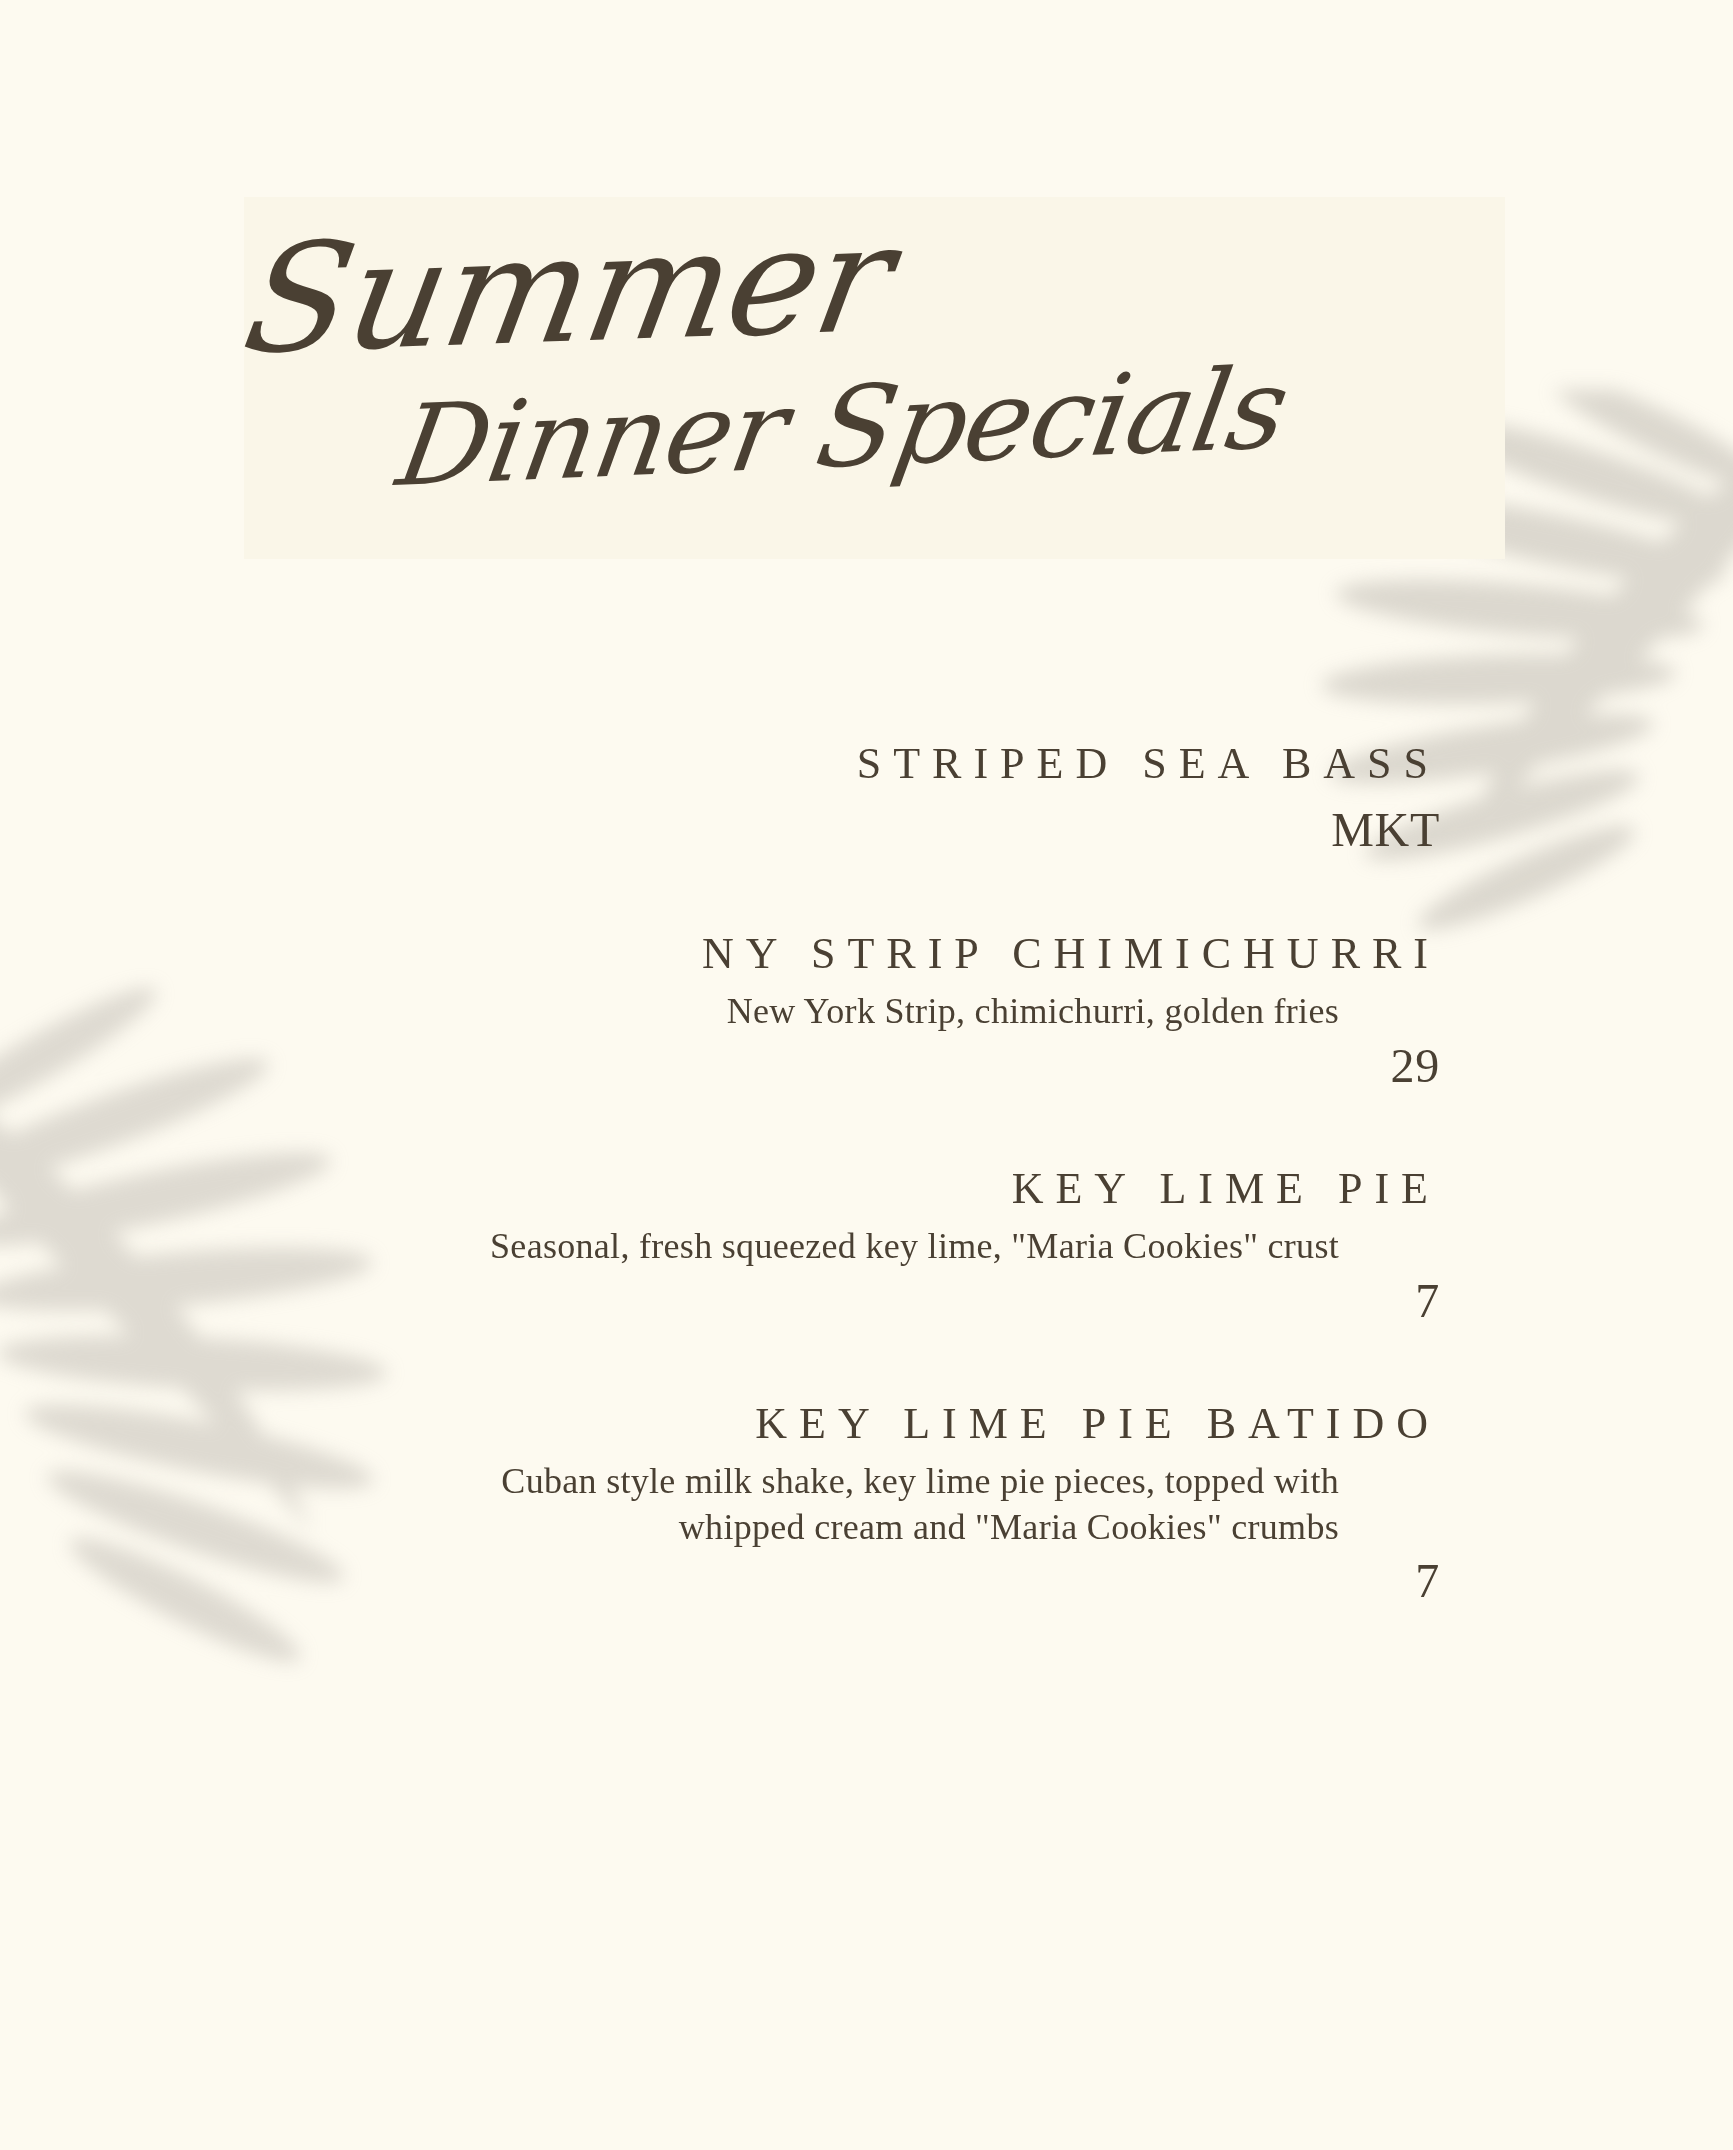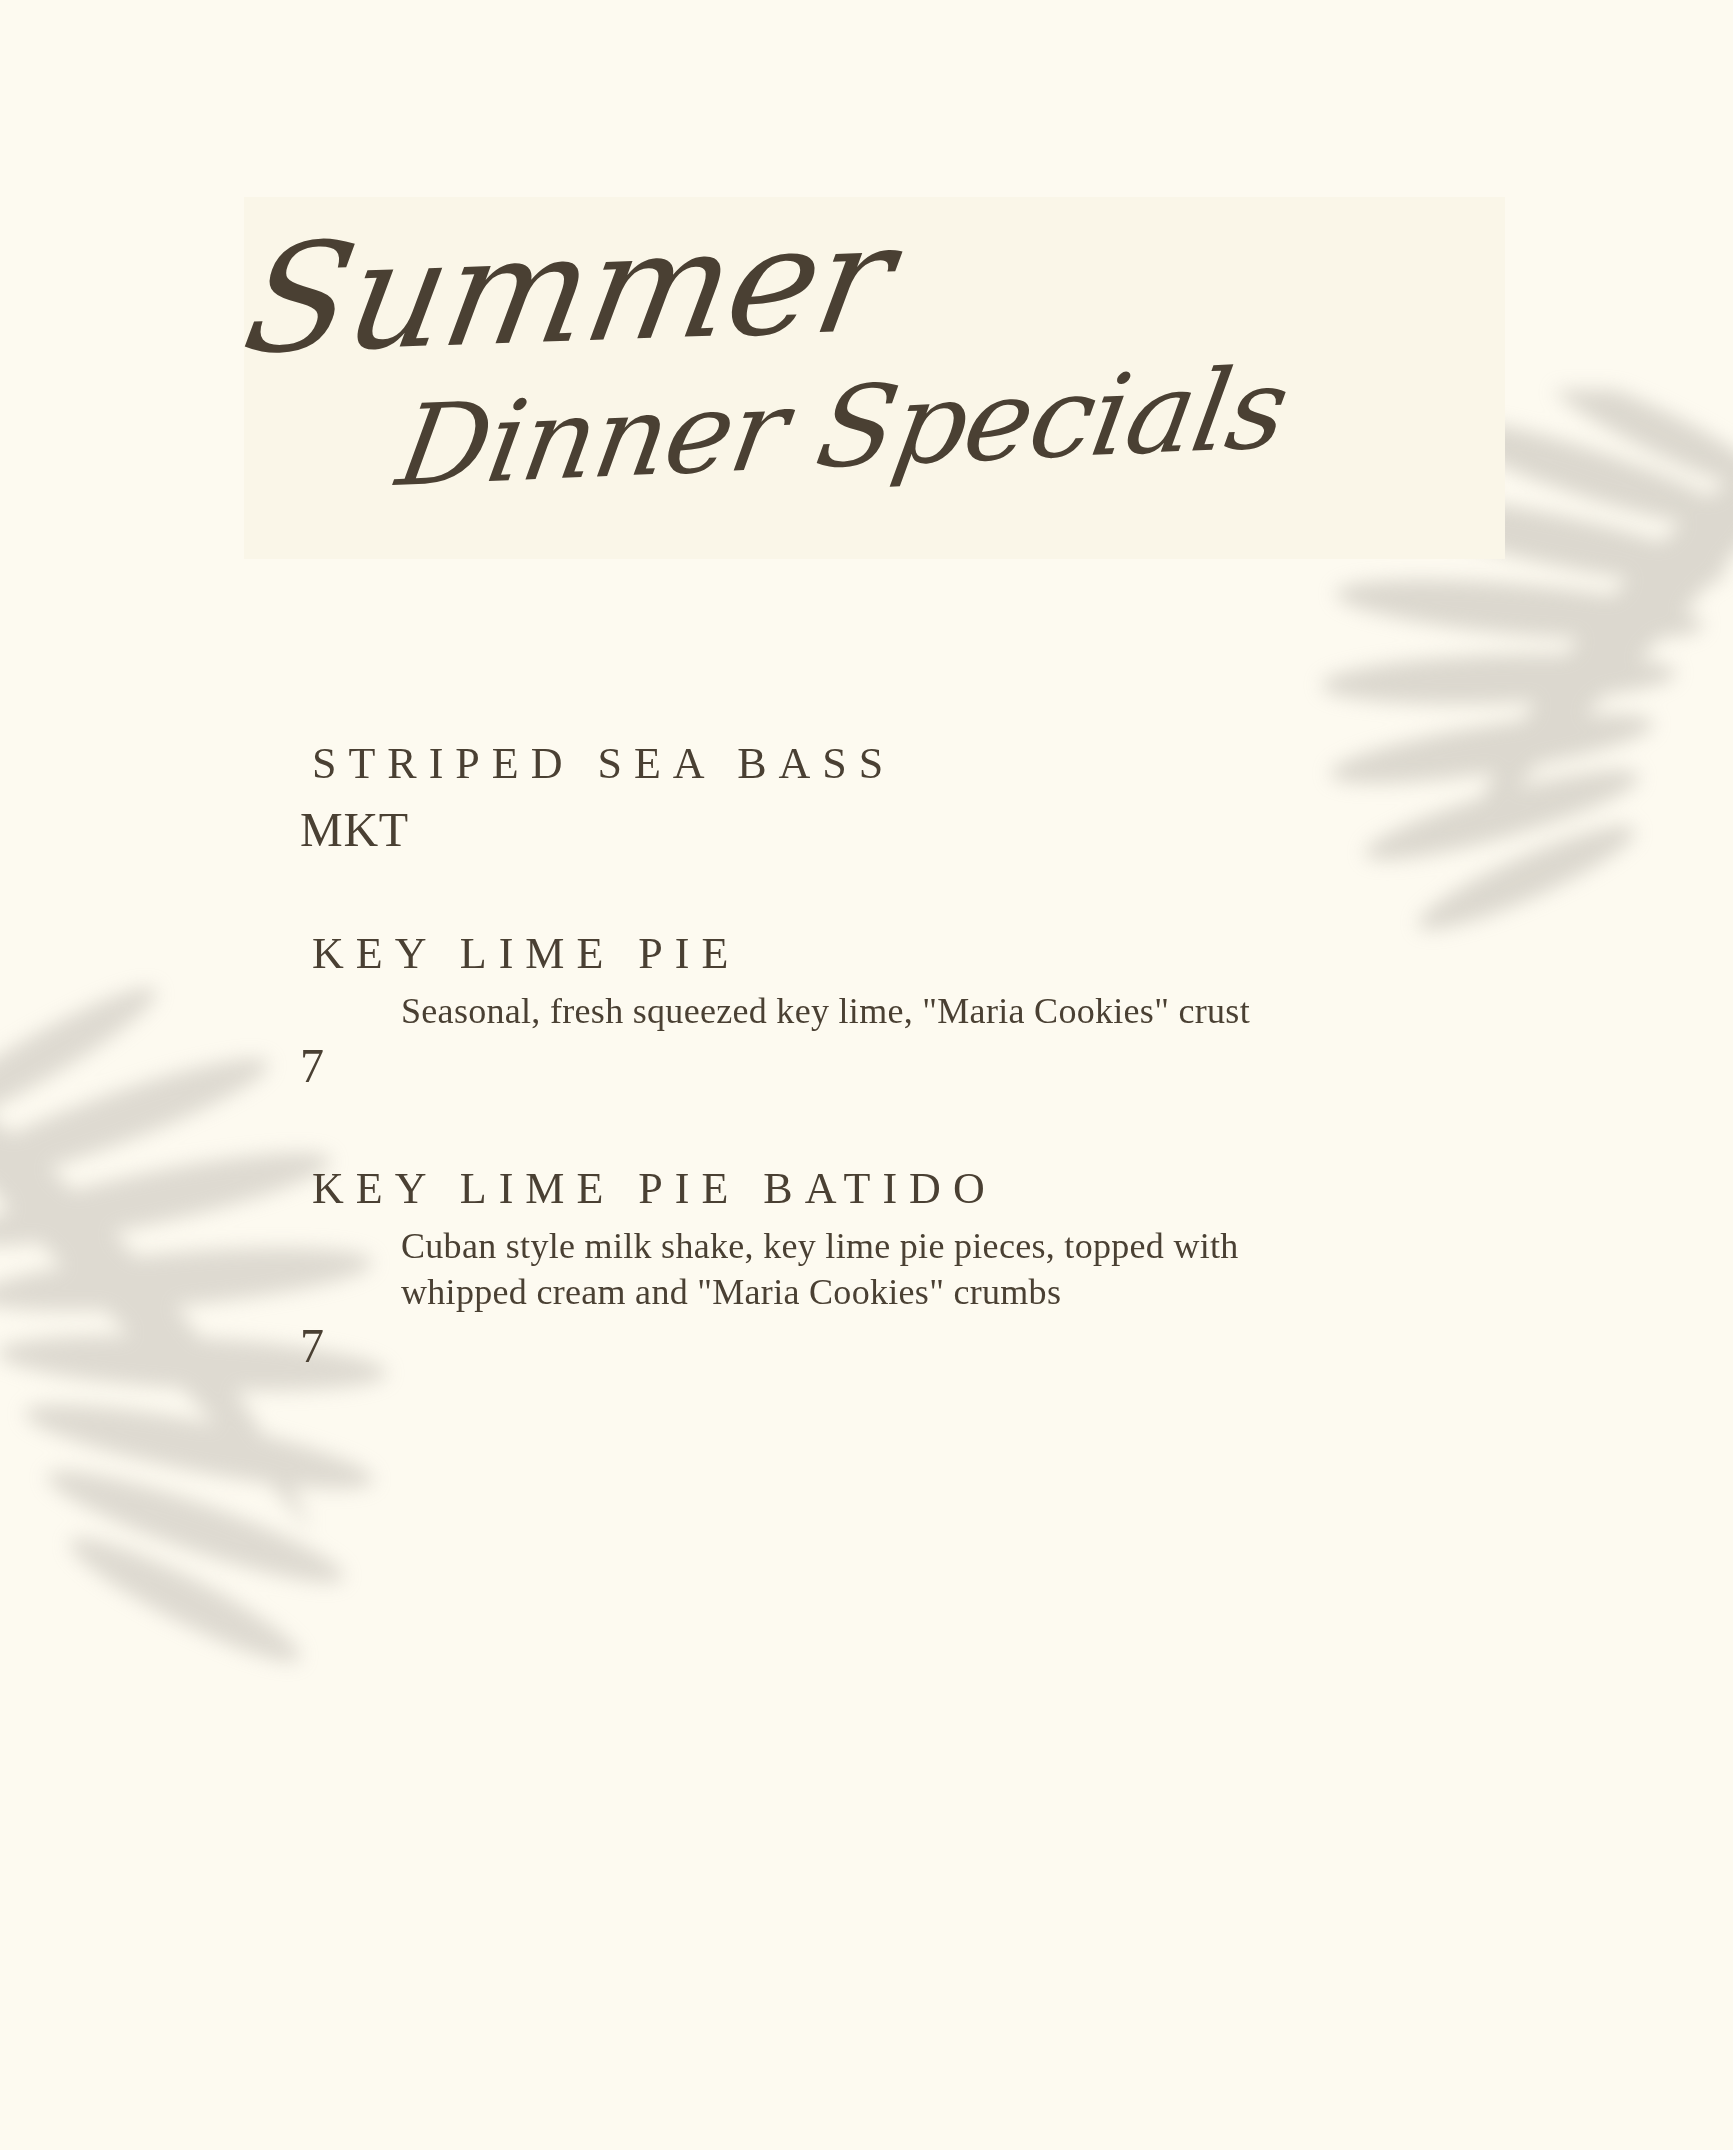--- a/index.html
+++ b/index.html
@@ -75,24 +75,24 @@
     left: 404px;
     top: 362px;
     font-size: 112px;
     transform: skewX(-12deg) rotate(-2.5deg);
   }
 
   
   .menu {
     position: absolute;
     z-index: 3;
-    left: 300px;
+    left: 311px;
     top: 739px;
     width: 1129px;
-    text-align: left;
+    text-align: right;
   }
   .menu-item {
     margin-bottom: 67px;
   }
   .menu-item:last-child {
     margin-bottom: 0;
   }
   .item-name {
     font-family: "Liberation Serif", serif;
     font-size: 44px;
@@ -164,20 +164,25 @@
 <div class="script-title" id="title-summer">Summer</div>
 <div class="script-title" id="title-dinner">Dinner Specials</div>
 
 <div class="menu">
 
   <div class="menu-item">
     <h2 class="item-name">STRIPED SEA BASS</h2>
     <p class="item-price">MKT</p>
   </div>
 
+  <div class="menu-item">
+    <h2 class="item-name">NY STRIP CHIMICHURRI</h2>
+    <p class="item-desc">New York Strip, chimichurri, golden fries</p>
+    <p class="item-price">29</p>
+  </div>
 
   <div class="menu-item">
     <h2 class="item-name">KEY LIME PIE</h2>
     <p class="item-desc">Seasonal, fresh squeezed key lime, "Maria Cookies" crust</p>
     <p class="item-price">7</p>
   </div>
 
   <div class="menu-item">
     <h2 class="item-name">KEY LIME PIE BATIDO</h2>
     <p class="item-desc">Cuban style milk shake, key lime pie pieces, topped with whipped cream and "Maria Cookies" crumbs</p>

